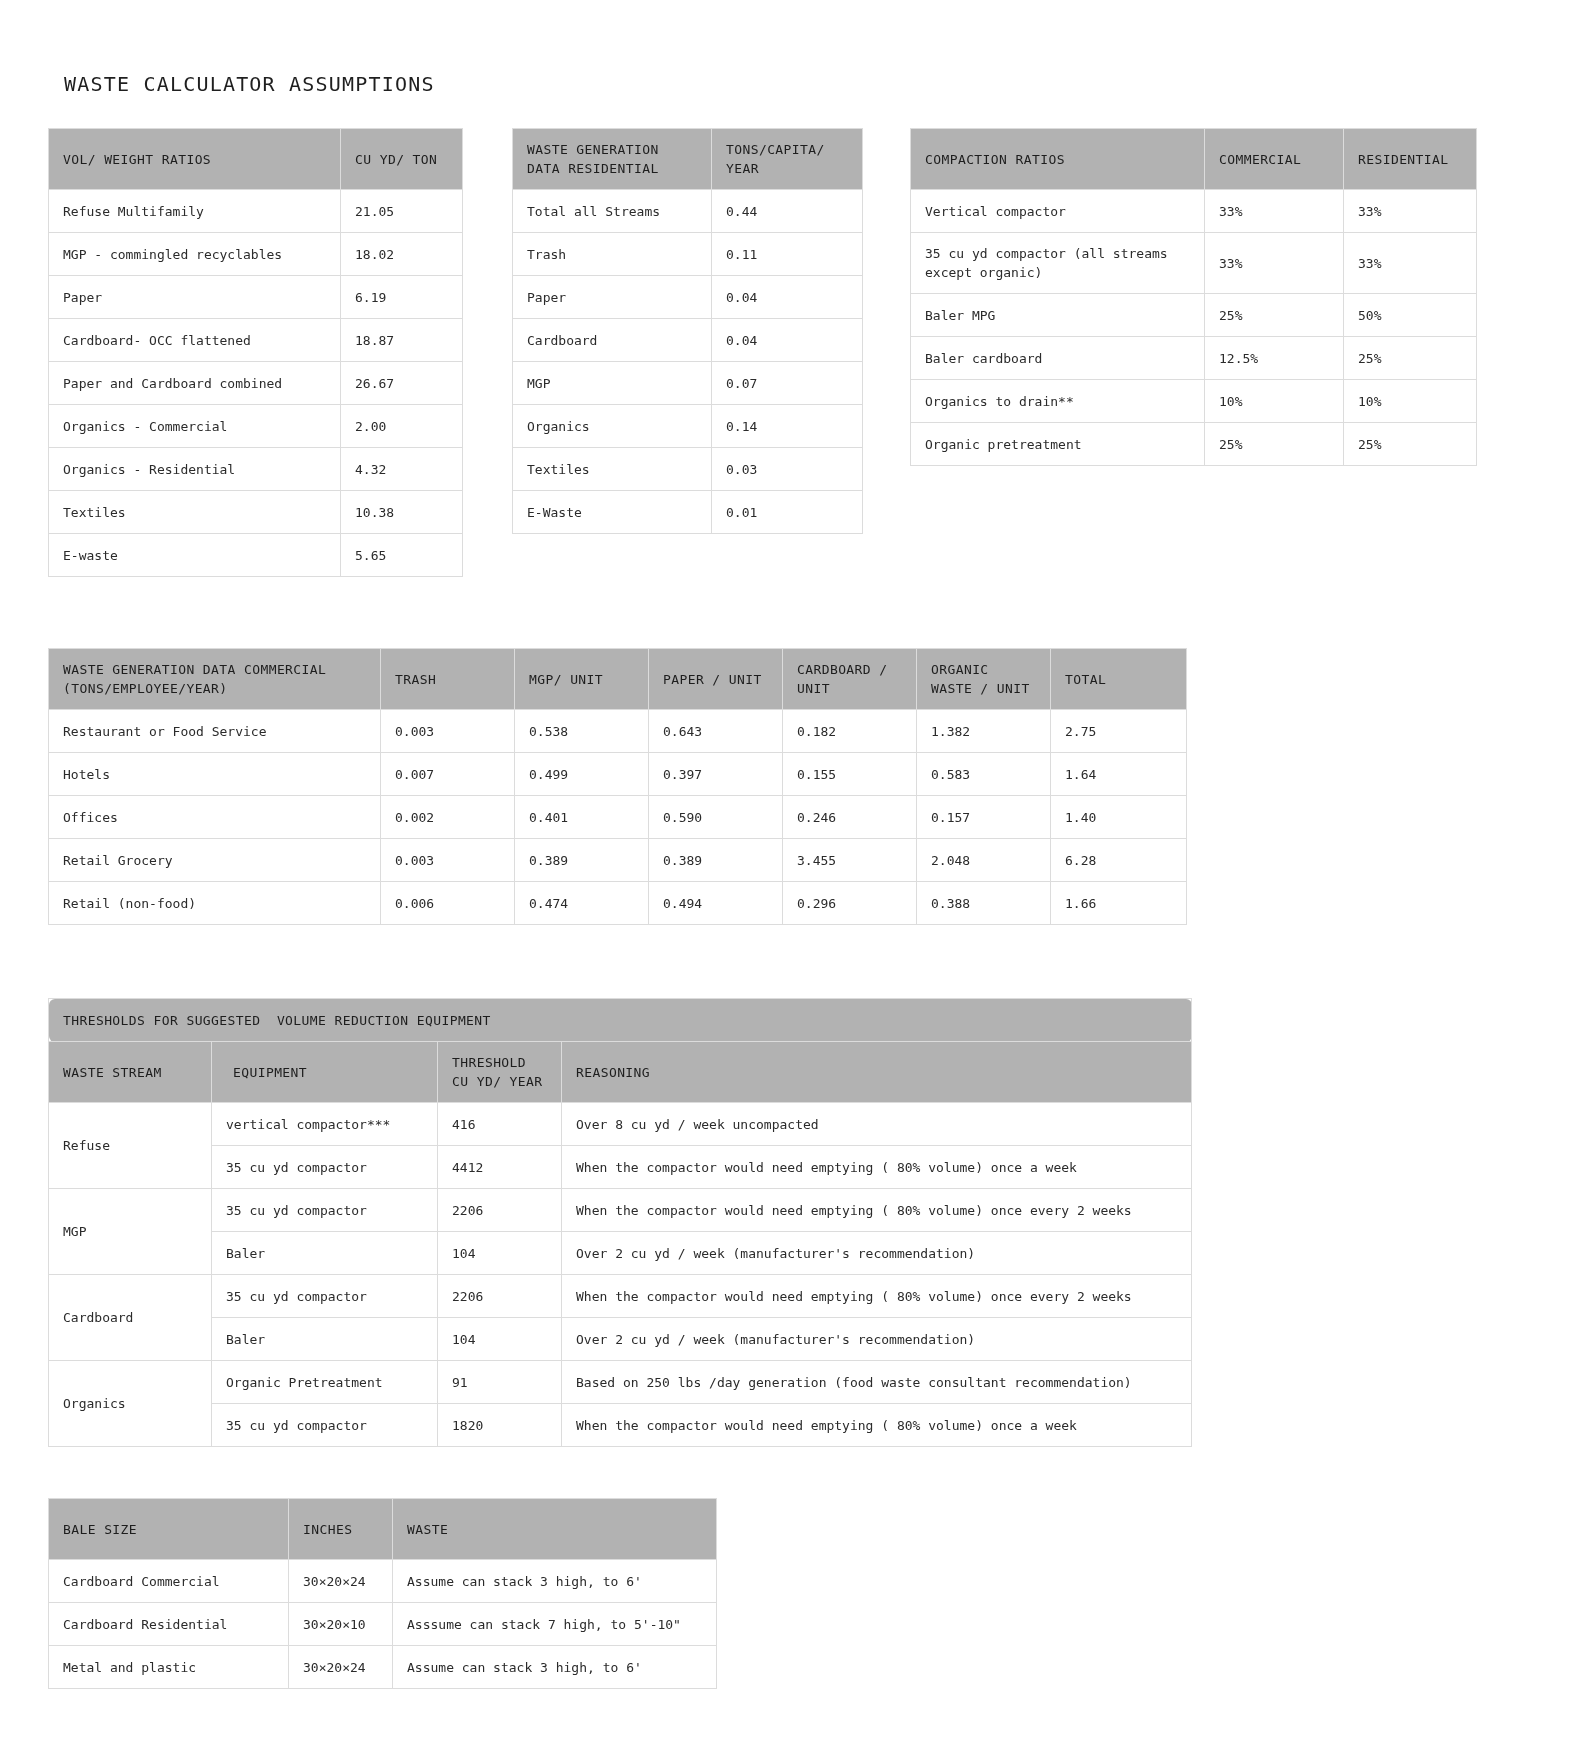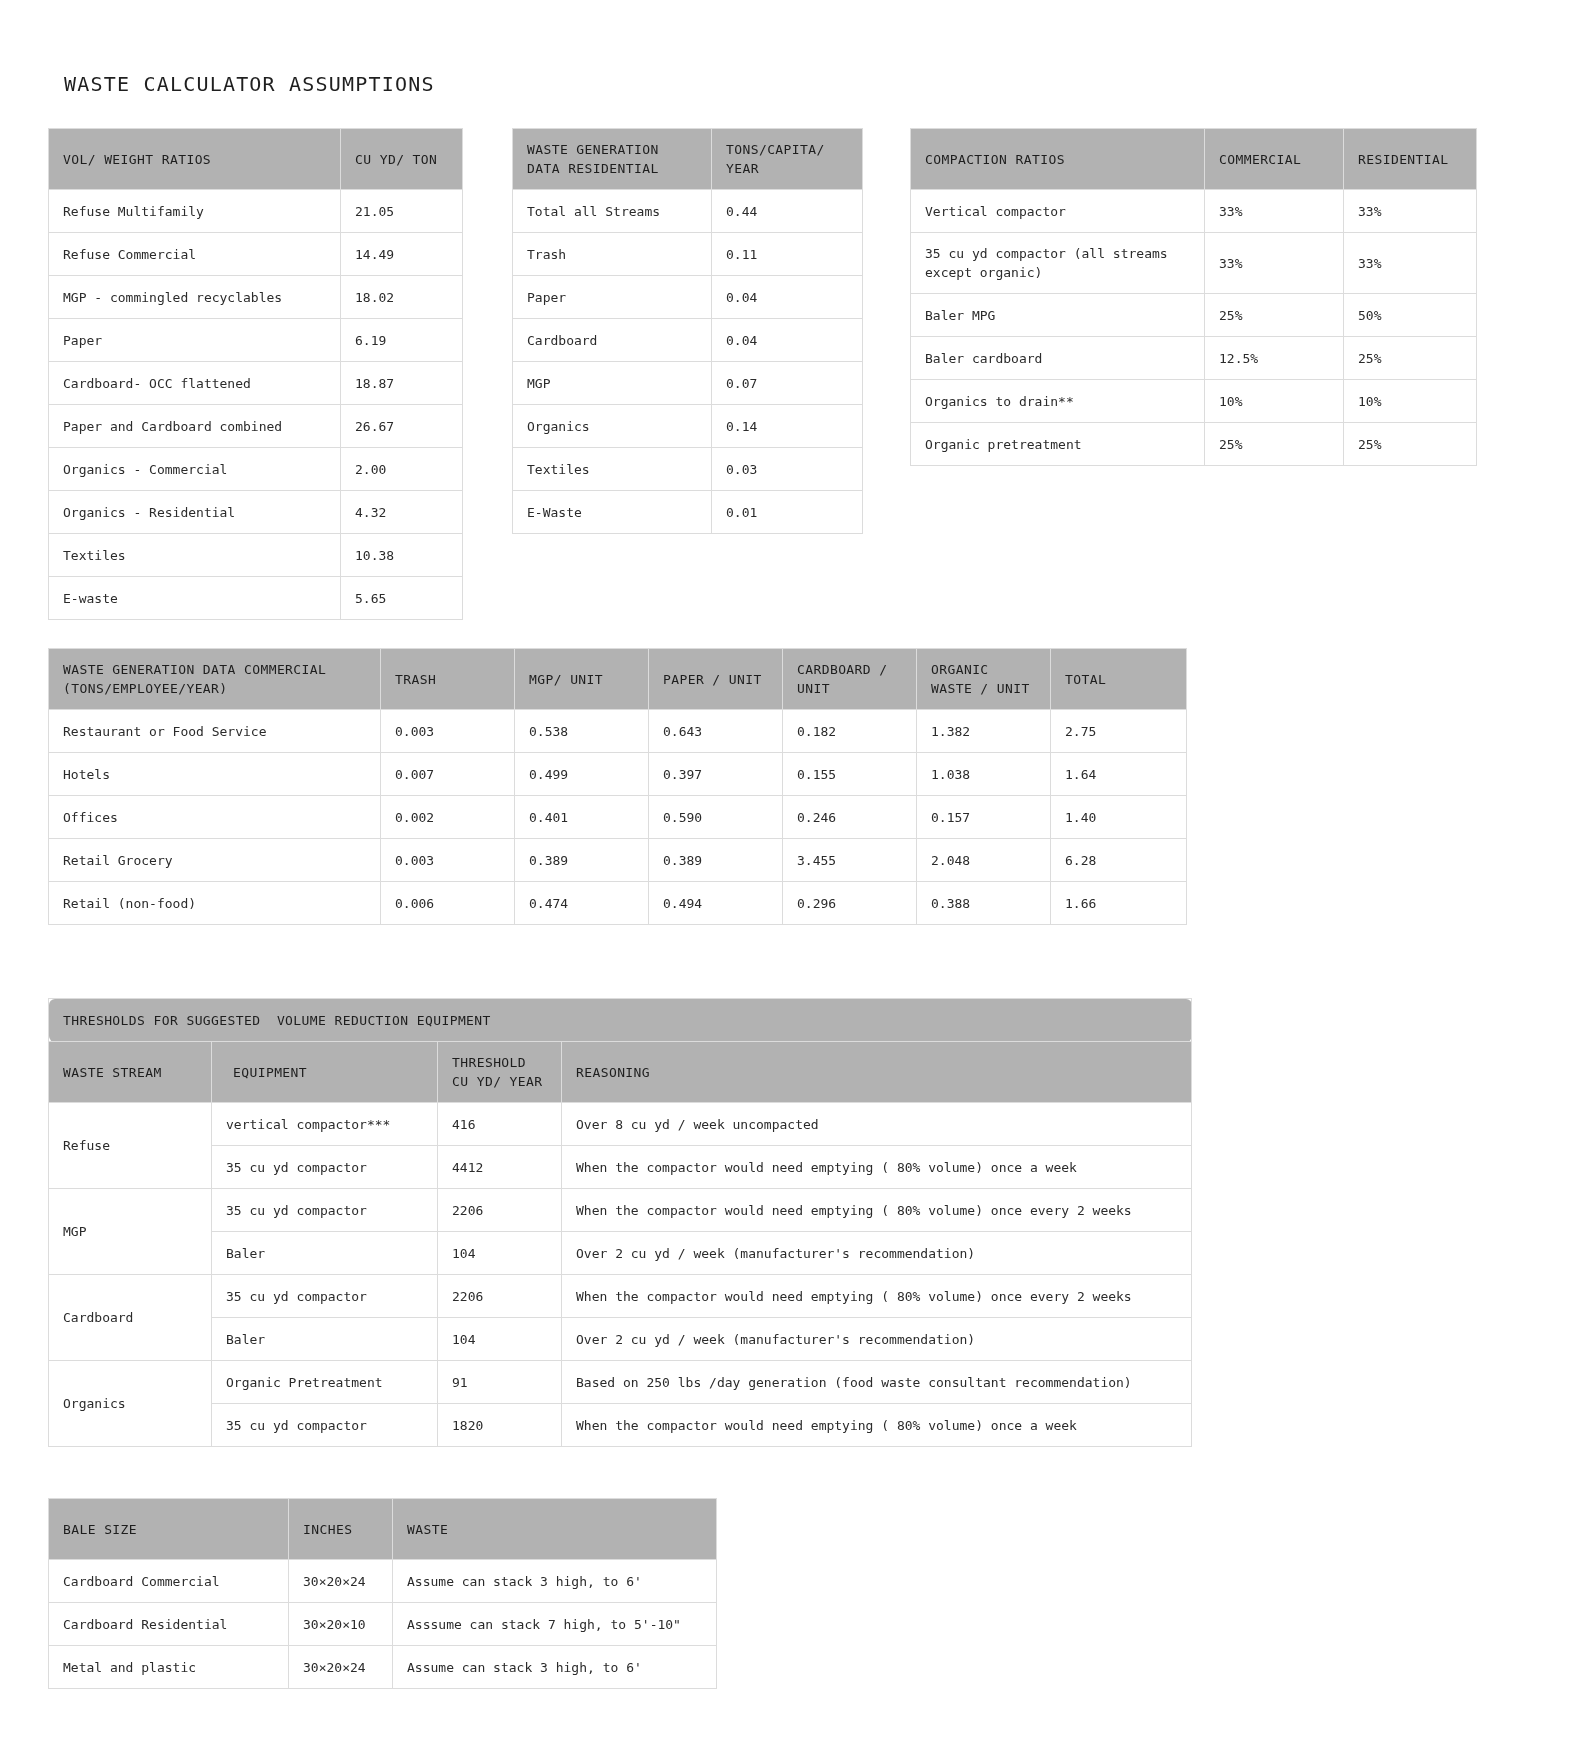--- a/index.html
+++ b/index.html
@@ -59,24 +59,20 @@
     <th>VOL/ WEIGHT RATIOS</th>
     <th>CU YD/ TON</th>
   </tr>
     </thead>
   <tbody>
     <tr>
         <td>Refuse Multifamily</td>
         <td>21.05</td>
       </tr>
     <tr>
-        <td>Refuse Commercial</td>
-        <td>14.49</td>
-      </tr>
-    <tr>
         <td>MGP - commingled recyclables</td>
         <td>18.02</td>
       </tr>
     <tr>
         <td>Paper</td>
         <td>6.19</td>
       </tr>
     <tr>
         <td>Cardboard- OCC flattened</td>
         <td>18.87</td>
@@ -228,21 +224,21 @@
       <td>0.182</td>
       <td>1.382</td>
       <td>2.75</td>
     </tr>
     <tr>
       <td>Hotels</td>
       <td>0.007</td>
       <td>0.499</td>
       <td>0.397</td>
       <td>0.155</td>
-      <td>1.038</td>
+      <td>0.583</td>
       <td>1.64</td>
     </tr>
     <tr>
       <td>Offices</td>
       <td>0.002</td>
       <td>0.401</td>
       <td>0.590</td>
       <td>0.246</td>
       <td>0.157</td>
       <td>1.40</td>

